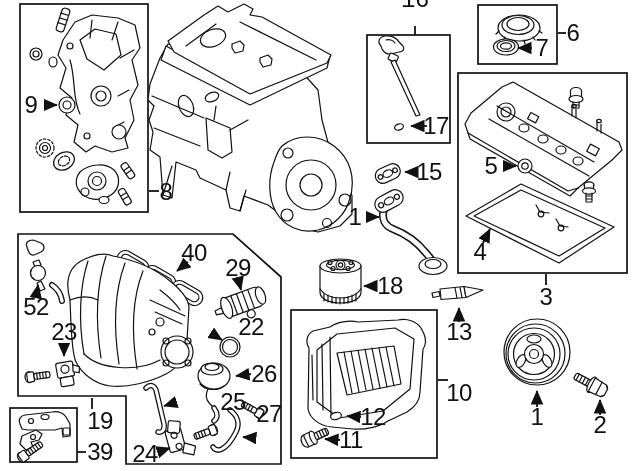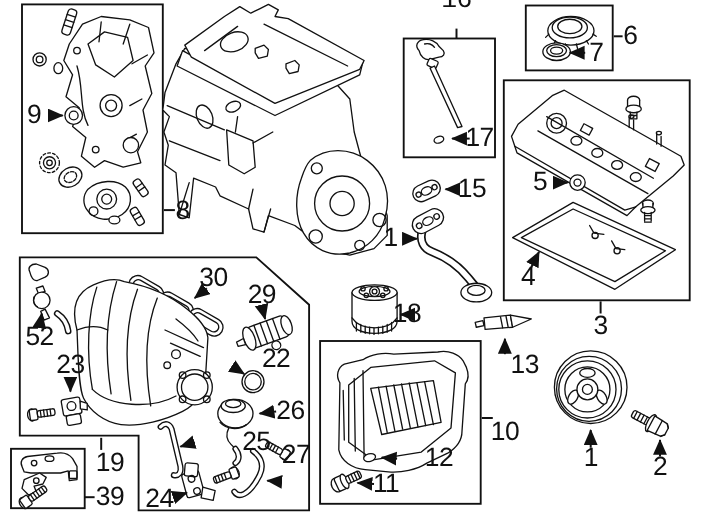--- a/index.html
+++ b/index.html
@@ -394,29 +394,29 @@
       <div class="callout" style="left: 600px; top: 425px;">2</div>
       <div class="callout" style="left: 546px; top: 297px;">3</div>
       <div class="callout" style="left: 480px; top: 252px;">4</div>
       <div class="callout" style="left: 491px; top: 166px;">5</div>
       <div class="callout" style="left: 573px; top: 33px;">6</div>
       <div class="callout" style="left: 542px; top: 48px;">7</div>
       <div class="callout" style="left: 166px; top: 192px;">8</div>
       <div class="callout" style="left: 31px; top: 105px;">9</div>
       <div class="callout" style="left: 459px; top: 381px; margin-top: 12px;">10</div>
       <div class="callout" style="left: 351px; top: 440px;">11</div>
-      <div class="callout" style="left: 373px; top: 417px; margin-left: 26px;">12</div>
-      <div class="callout" style="left: 477px; top: 332px;">13</div>
+      <div class="callout" style="left: 373px; top: 417px;">12</div>
+      <div class="callout" style="left: 459px; top: 332px;">13</div>
       <div class="callout" style="left: 355px; top: 217px;">1</div>
       <div class="callout" style="left: 429px; top: 172px;">15</div>
       <div class="callout" style="left: 415px; top: 1px; font-family: Liberation Mono, monospace;">16</div>
       <div class="callout" style="left: 436px; top: 126px;">17</div>
-      <div class="callout" style="left: 370px; top: 286px; text-align: right;">18</div>
+      <div class="callout" style="left: 390px; top: 286px; text-align: right;">18</div>
       <div class="callout" style="left: 100px; top: 421px;">19</div>
-      <div class="callout" style="left: 194px; top: 253px;">30</div>
+      <div class="callout" style="left: 194px; top: 253px;">40</div>
       <div class="callout" style="left: 100px; top: 452px;">39</div>
       <div class="callout" style="left: 203px; top: 327px; margin-left: 48px;">22</div>
       <div class="callout" style="left: 64px; top: 332px;">23</div>
       <div class="callout" style="left: 145px; top: 454px;">24</div>
       <div class="callout" style="left: 189px; top: 402px; margin-left: 44px;">25</div>
       <div class="callout" style="left: 264px; top: 374px;">26</div>
       <div class="callout" style="left: 269px; top: 414px;">27</div>
       <div class="callout" style="left: 36px; top: 307px;">52</div>
       <div class="callout" style="left: 238px; top: 268px;">29</div>
     </div>

